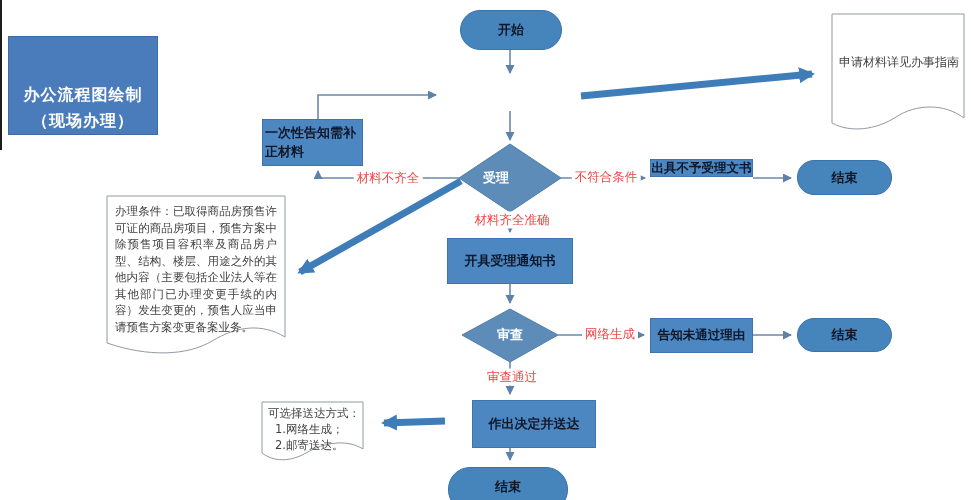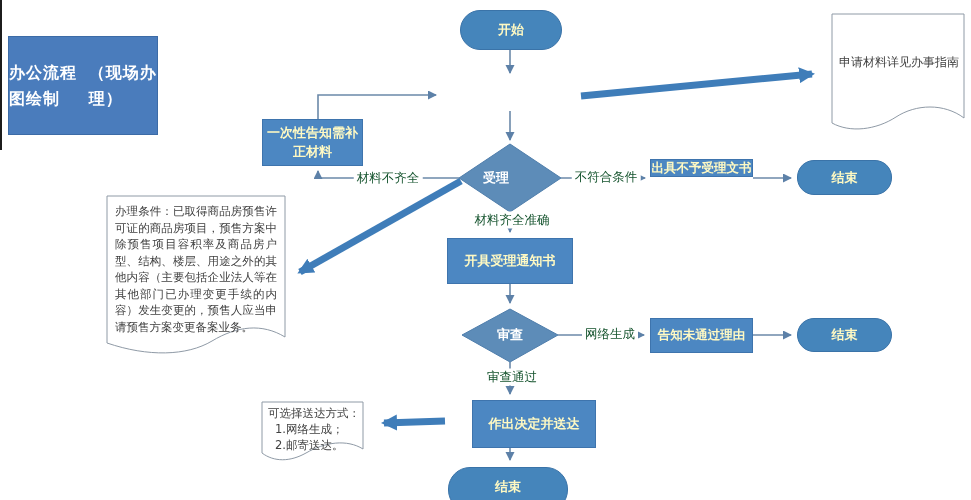--- a/index.html
+++ b/index.html
@@ -1,31 +1,31 @@
 <!DOCTYPE html>
 <html><head>
 <meta charset="utf-8">
 <style>
   html,body{margin:0;padding:0;}
   body{font-family:"DejaVu Sans","Liberation Sans",sans-serif;background:#fff;}
   #canvas{position:relative;width:971px;height:500px;background:#fff;overflow:hidden;}
   #wires{position:absolute;left:0;top:0;width:971px;height:500px;}
 
   .node{position:absolute;display:flex;align-items:center;justify-content:center;
-        color:#fef9c3;font-weight:700;text-align:center;box-sizing:border-box;}
+        color:#0f172a;font-weight:700;text-align:left;box-sizing:border-box;}
   .rect{background:#4c87c2;border:1px solid #3e74ad;font-size:13px;}
   .terminal{background:#4585bb;border:1px solid #3a73a8;border-radius:22px;font-size:13px;}
   .diamond-label{position:absolute;transform:translate(-50%,-50%);color:#fff;
         font-weight:700;font-size:13px;white-space:nowrap;}
   .title-box{position:absolute;left:8px;top:36px;width:148px;height:97px;
-        background:#4a7cbc;border:1px solid #3c6ba6;display:flex;flex-direction:row;
+        background:#4a7cbc;border:1px solid #3c6ba6;display:flex;flex-direction:column;
         align-items:center;justify-content:flex-end;color:#fff;font-weight:700;
         font-size:16px;line-height:26px;letter-spacing:1px;}
   .edge-label{position:absolute;transform:translate(-50%,-50%);font-size:12.5px;
-        color:#14532d;background:#fff;padding:0 3px;white-space:nowrap;}
+        color:#ef4444;background:#fff;padding:0 3px;white-space:nowrap;}
   .doc-text{position:absolute;color:#3f3f3f;}
   .edge-line{stroke:#6b89a9;stroke-width:1.6;fill:none;}
   .thick-line{stroke:#3f7db9;stroke-width:7;fill:none;}
   .left-edge{position:absolute;left:0;top:0;width:2px;height:150px;background:#1c1c1c;}
 </style>
 </head>
 <body>
 
 <div id="canvas">
 

